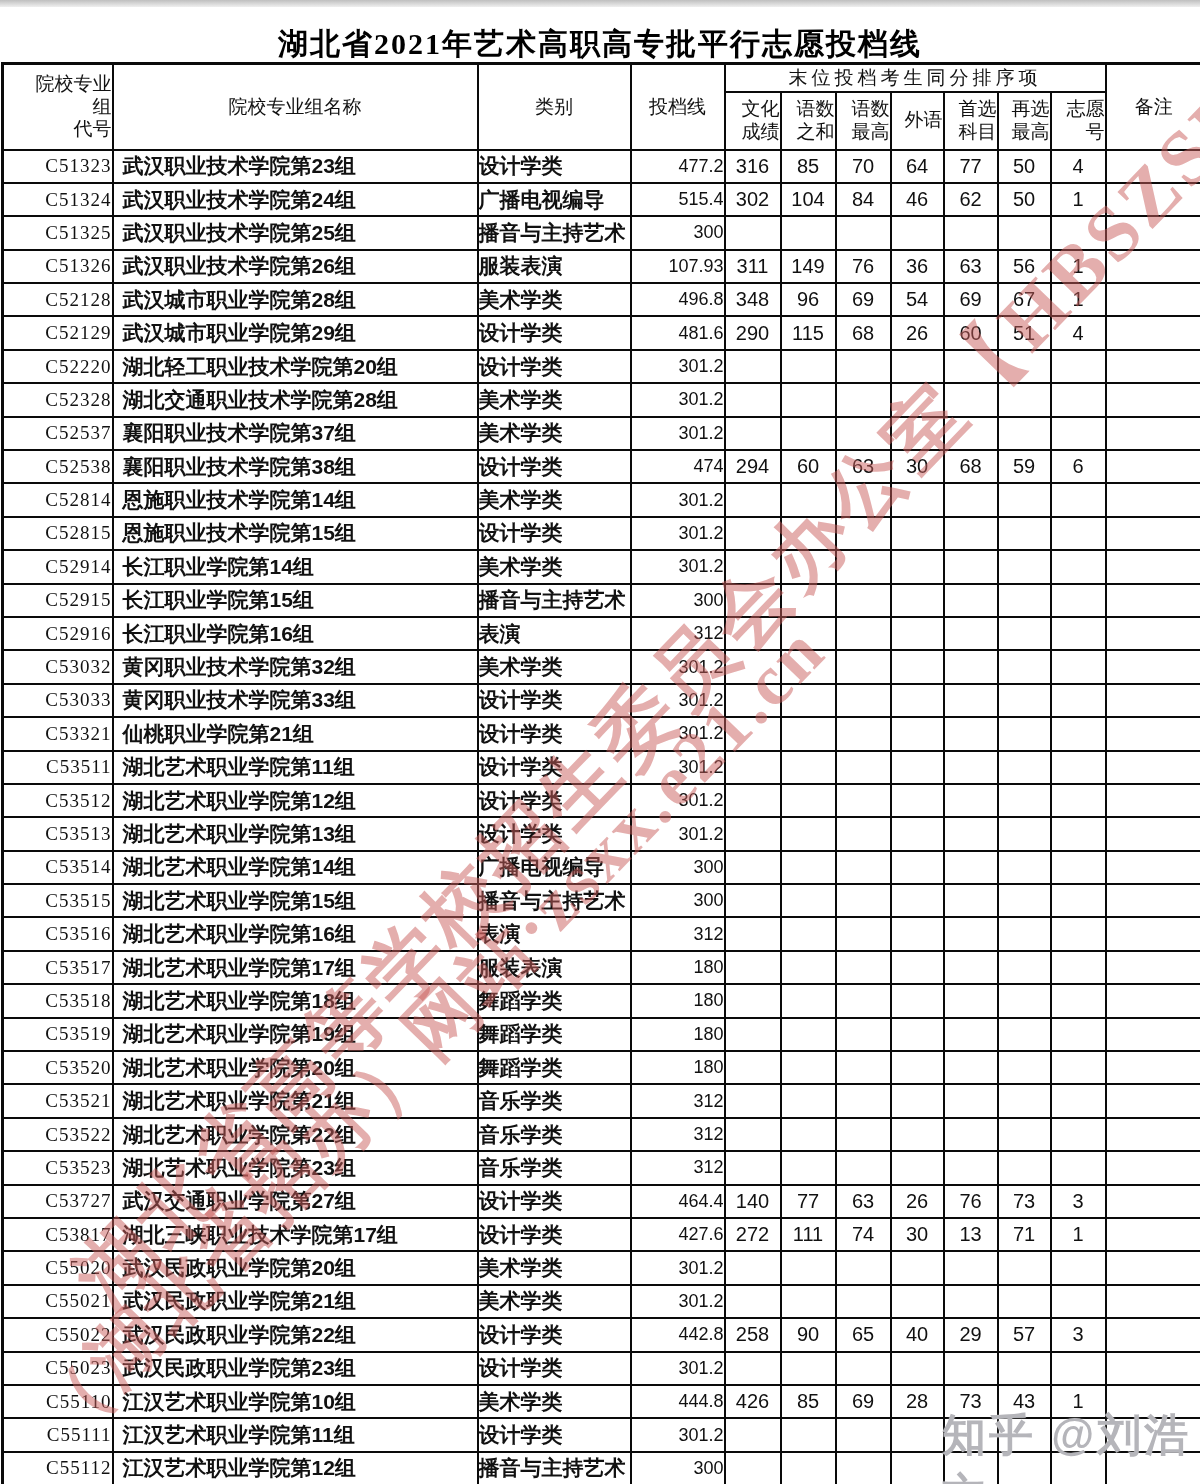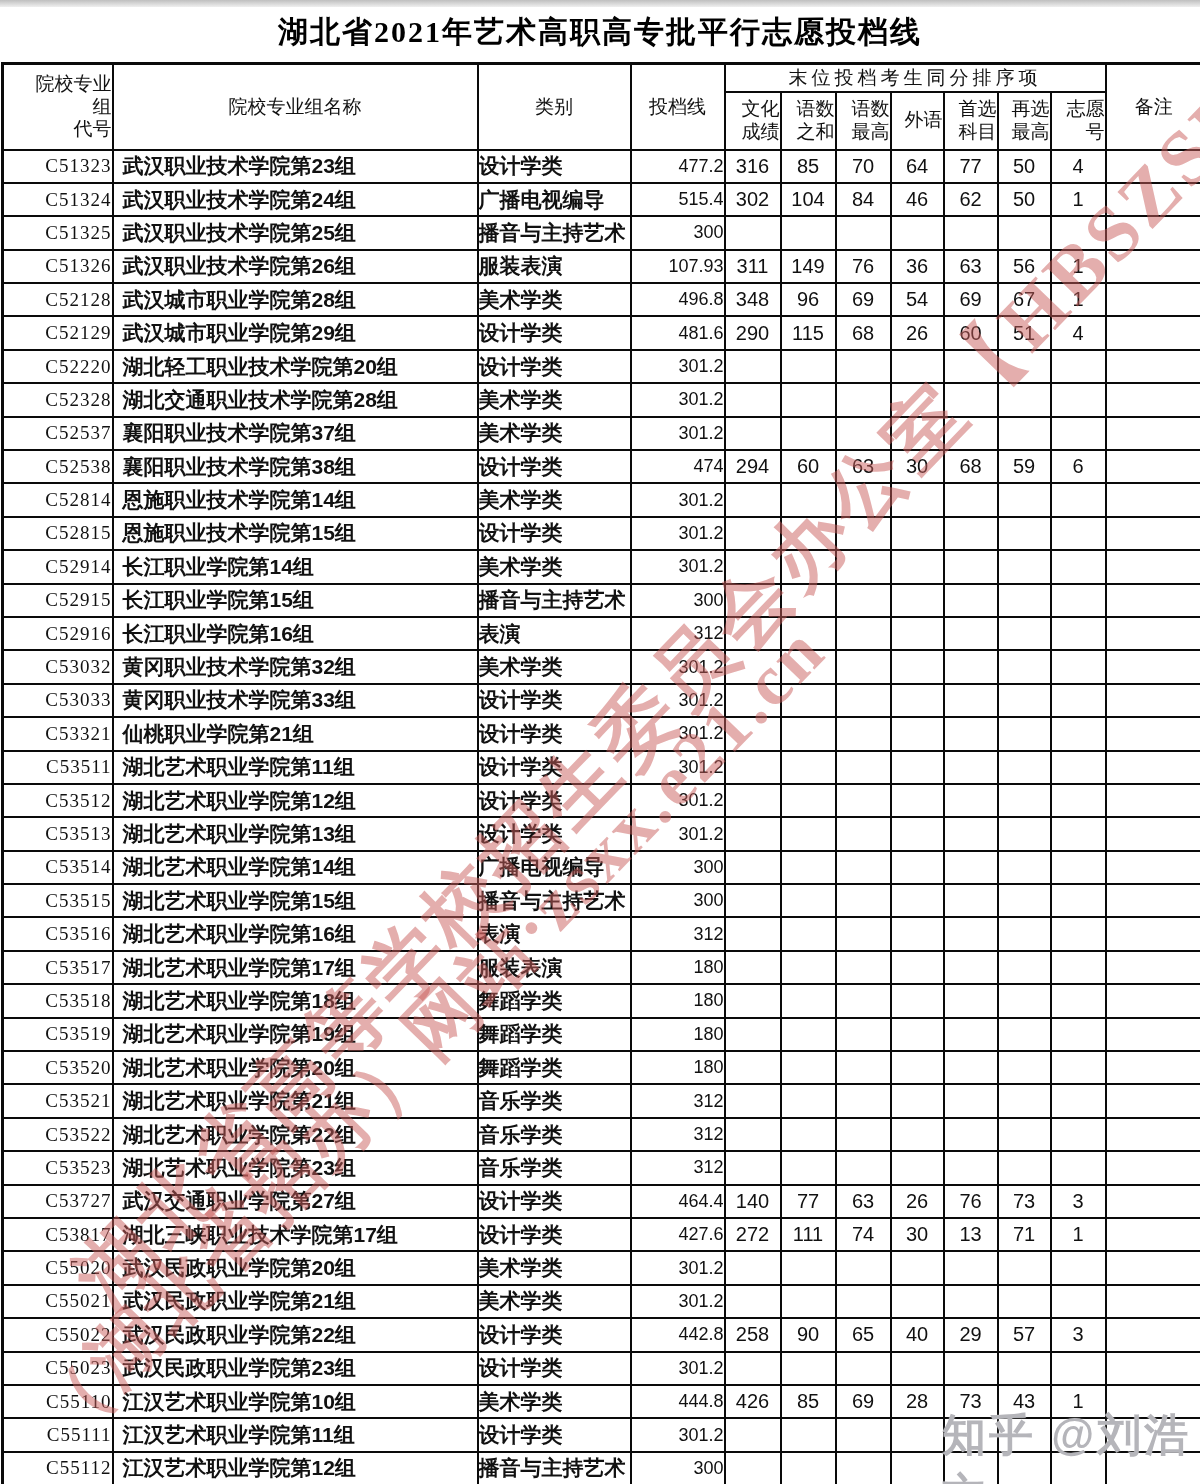--- a/index.html
+++ b/index.html
@@ -3,21 +3,21 @@
 <meta charset="utf-8">
 <style>
   html,body{margin:0;padding:0;}
   body{
     width:1200px;height:1484px;position:relative;overflow:hidden;background:#ffffff;
     font-family:"Liberation Sans","DejaVu Sans",sans-serif;color:#111;
   }
   .scan-strip{position:absolute;top:0;left:0;width:1200px;height:7px;
     background:linear-gradient(180deg,#bfbfbf,#efefef);}
   .title{
-    position:absolute;top:12px;left:0;width:1200px;text-align:center;
+    position:absolute;top:24px;left:0;width:1200px;text-align:center;
     font-family:"Liberation Serif","DejaVu Serif",serif;font-weight:700;
     font-size:30px;letter-spacing:2px;color:#000;
   }
   table.main{
     position:absolute;left:1px;top:62px;width:1198px;
     border-collapse:collapse;table-layout:fixed;
     border:3px solid #0a0a0a;
   }
   th,td{border:2px solid #0a0a0a;padding:0;overflow:hidden;white-space:nowrap;vertical-align:middle;}
   thead th{

